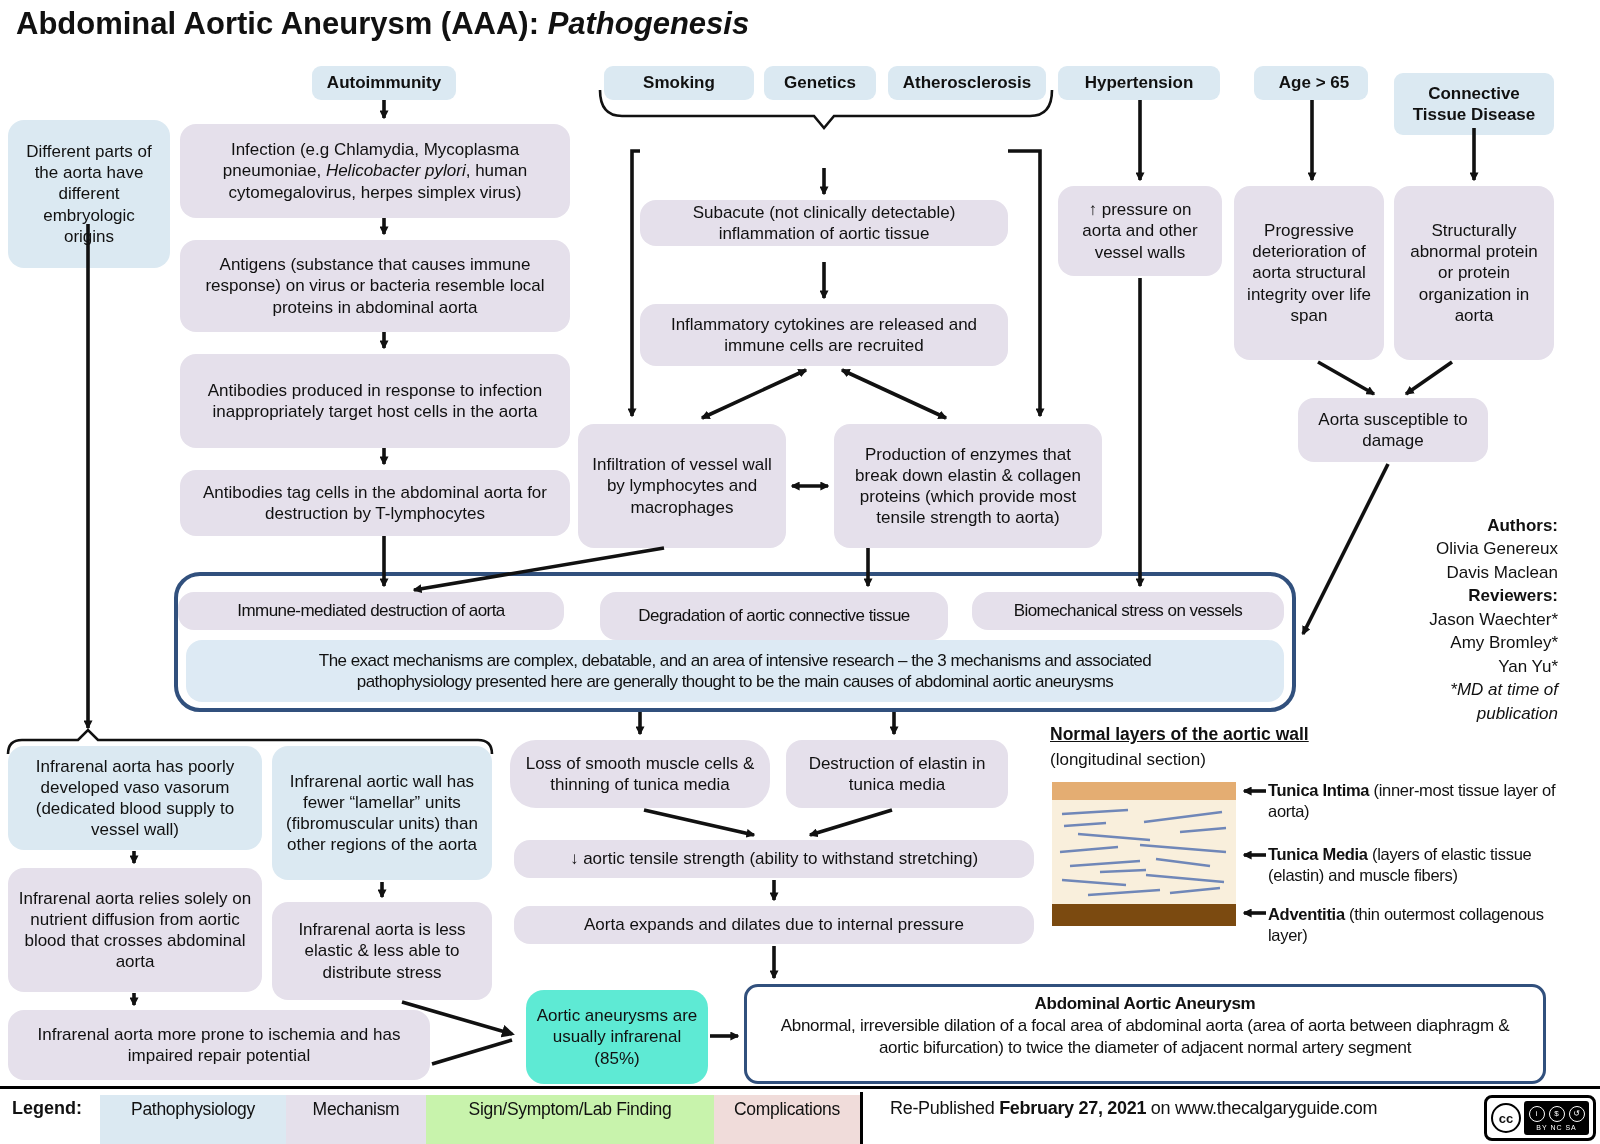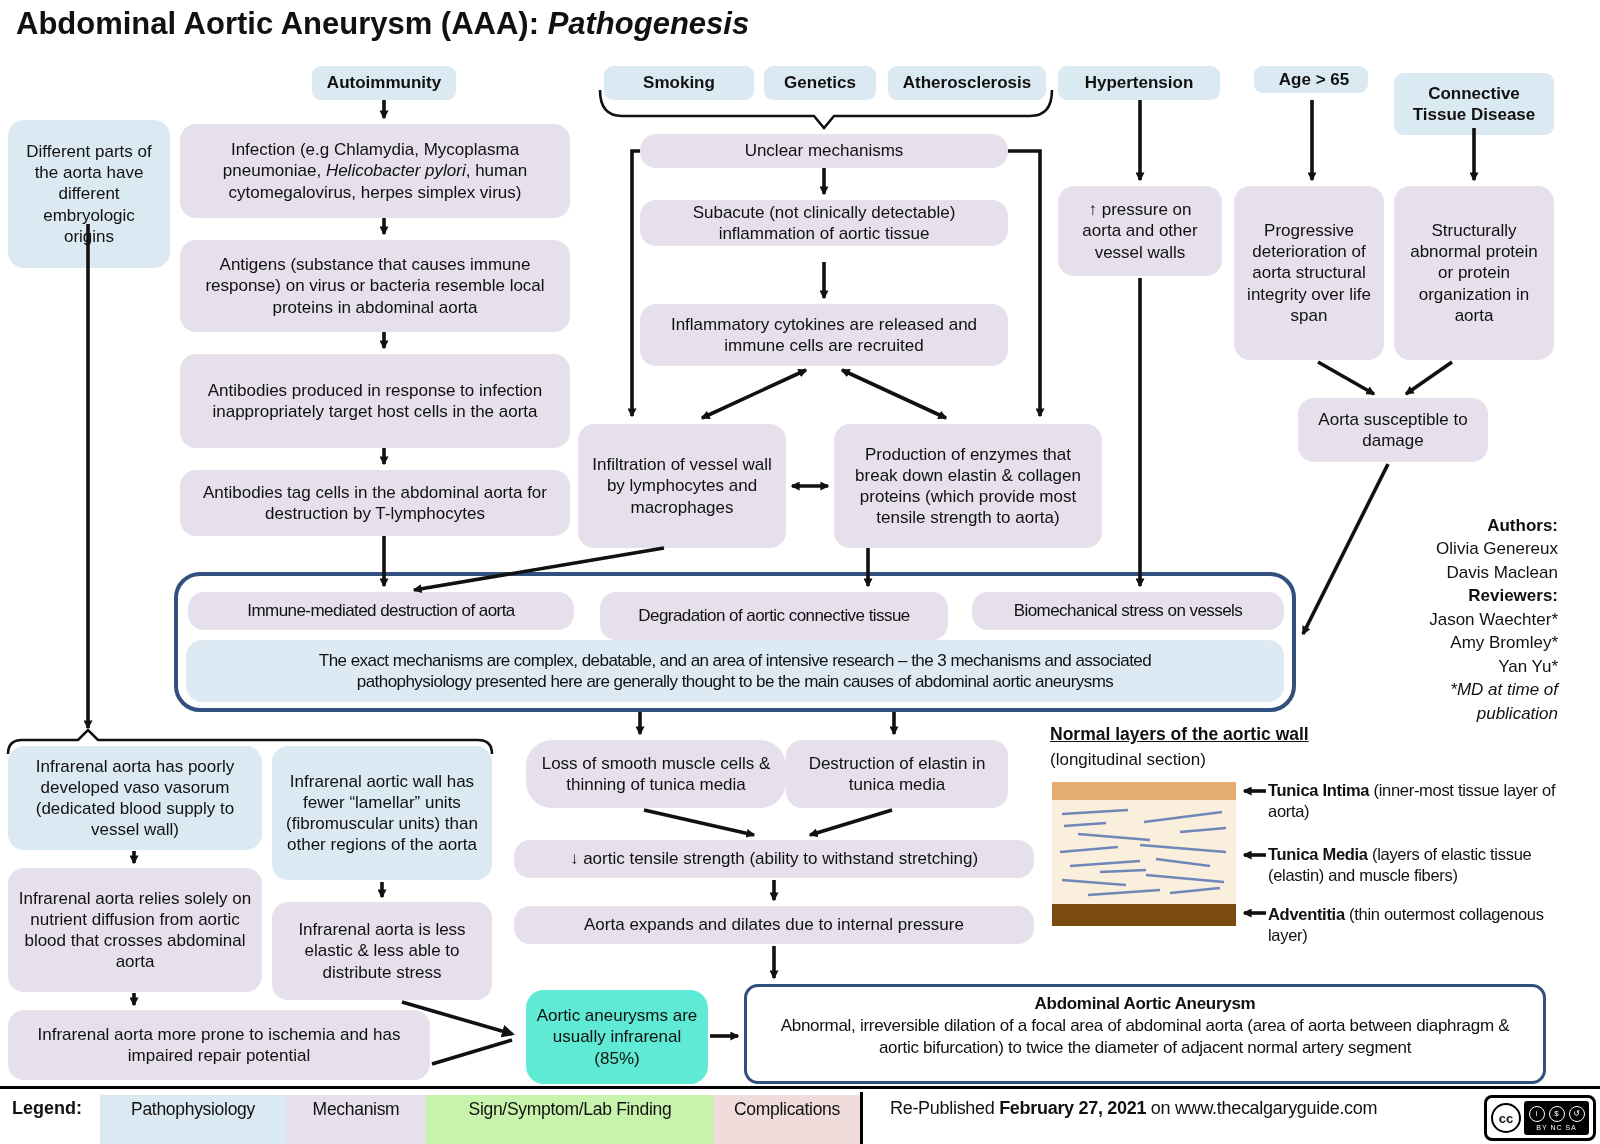--- a/index.html
+++ b/index.html
@@ -56,31 +56,30 @@
 <div id="canvas">
 
   <div id="title"><span>Abdominal Aortic Aneurysm (AAA): </span><span class="it">Pathogenesis</span></div>
 
   <div class="box blue" style="left:8px;top:76px;width:162px;height:148px;margin-top:44px;">Different parts of the aorta have different embryologic origins</div>
   <div class="box blue hdr" style="left:312px;top:66px;width:144px;height:34px;">Autoimmunity</div>
   <div class="box blue hdr" style="left:604px;top:66px;width:150px;height:34px;">Smoking</div>
   <div class="box blue hdr" style="left:764px;top:66px;width:112px;height:34px;">Genetics</div>
   <div class="box blue hdr" style="left:888px;top:66px;width:158px;height:34px;">Atherosclerosis</div>
   <div class="box blue hdr" style="left:1058px;top:66px;width:162px;height:34px;">Hypertension</div>
-  <div class="box blue hdr" style="left:1254px;top:66px;width:114px;height:27px;padding-left:16px;">Age &gt; 65</div>
+  <div class="box blue hdr" style="left:1254px;top:66px;width:114px;height:34px;padding-left:16px;">Age &gt; 65</div>
   <div class="box blue hdr" style="left:1394px;top:73px;width:160px;height:62px;">Connective Tissue Disease</div>
 
   <div class="box lav" style="left:180px;top:124px;width:390px;height:94px;">
       <span><span>Infection (e.g Chlamydia, Mycoplasma pneumoniae, </span><i>Helicobacter pylori</i><span>, human cytomegalovirus, herpes simplex virus)</span></span>
     </div>
   <div class="box lav" style="left:180px;top:240px;width:390px;height:92px;">Antigens (substance that causes immune response) on virus or bacteria resemble local proteins in abdominal aorta</div>
   <div class="box lav" style="left:180px;top:354px;width:390px;height:94px;">Antibodies produced in response to infection inappropriately target host cells in the aorta</div>
   <div class="box lav" style="left:180px;top:470px;width:390px;height:66px;">Antibodies tag cells in the abdominal aorta for destruction by T-lymphocytes</div>
 
-  <div class="box lav" style="left:640px;top:134px;width:368px;height:34px;">Unclear mechanisms</div>
   <div class="box lav" style="left:640px;top:200px;width:368px;height:46px;">Subacute (not clinically detectable) inflammation of aortic tissue</div>
   <div class="box lav" style="left:640px;top:304px;width:368px;height:62px;">Inflammatory cytokines are released and immune cells are recruited</div>
   <div class="box lav" style="left:578px;top:424px;width:208px;height:124px;">Infiltration of vessel wall by lymphocytes and macrophages</div>
   <div class="box lav" style="left:834px;top:424px;width:268px;height:124px;">Production of enzymes that break down elastin &amp; collagen proteins (which provide most tensile strength to aorta)</div>
 
   <div class="box lav" style="left:1058px;top:186px;width:164px;height:90px;">↑ pressure on aorta and other vessel walls</div>
   <div class="box lav" style="left:1234px;top:186px;width:150px;height:174px;">Progressive deterioration of aorta structural integrity over life span</div>
   <div class="box lav" style="left:1394px;top:186px;width:160px;height:174px;">Structurally abnormal protein or protein organization in aorta</div>
   <div class="box lav" style="left:1298px;top:398px;width:190px;height:64px;">Aorta susceptible to damage</div>
 
@@ -90,35 +89,35 @@
     <div>Davis Maclean</div>
     <div class="b">Reviewers:</div>
     <div>Jason Waechter*</div>
     <div>Amy Bromley*</div>
     <div>Yan Yu*</div>
     <div class="i">*MD at time of</div>
     <div class="i">publication</div>
   </div>
 
   <div class="bigframe" style="left:174px;top:572px;width:1122px;height:140px;"></div>
-  <div class="box lav tight" style="left:188px;top:592px;width:386px;height:38px;">Immune-mediated destruction of aorta</div>
+  <div class="box lav tight" style="left:178px;top:592px;width:386px;height:38px;">Immune-mediated destruction of aorta</div>
   <div class="box lav tight" style="left:600px;top:592px;width:348px;height:48px;">Degradation of aortic connective tissue</div>
   <div class="box lav tight" style="left:972px;top:592px;width:312px;height:38px;">Biomechanical stress on vessels</div>
   <div class="box note tight" style="left:186px;top:640px;width:1098px;height:62px;flex-direction:column;">
     <div>The exact mechanisms are complex, debatable, and an area of intensive research  – the 3 mechanisms and associated</div>
     <div>pathophysiology presented here are generally thought to be the main causes of abdominal aortic aneurysms</div>
   </div>
 
   <div class="box blue" style="left:8px;top:746px;width:254px;height:104px;">Infrarenal aorta has poorly developed vaso vasorum (dedicated blood supply to vessel wall)</div>
   <div class="box blue" style="left:272px;top:746px;width:220px;height:134px;">Infrarenal aortic wall has fewer “lamellar” units (fibromuscular units) than other regions of the aorta</div>
   <div class="box lav" style="left:8px;top:868px;width:254px;height:124px;">Infrarenal aorta relies solely on nutrient diffusion from aortic blood that crosses abdominal aorta</div>
   <div class="box lav" style="left:272px;top:902px;width:220px;height:98px;">Infrarenal aorta is less elastic &amp; less able to distribute stress</div>
   <div class="box lav" style="left:8px;top:1010px;width:422px;height:70px;">Infrarenal aorta more prone to ischemia and has impaired repair potential</div>
 
-  <div class="box lav" style="left:526px;top:740px;width:260px;height:68px;border-radius:26px;">Loss of smooth muscle cells &amp; thinning of tunica media</div>
+  <div class="box lav" style="left:510px;top:740px;width:260px;height:68px;border-radius:26px;">Loss of smooth muscle cells &amp; thinning of tunica media</div>
   <div class="box lav" style="left:786px;top:740px;width:222px;height:68px;">Destruction of elastin in tunica media</div>
   <div class="box lav" style="left:514px;top:840px;width:520px;height:38px;">↓ aortic tensile strength (ability to withstand stretching)</div>
   <div class="box lav" style="left:514px;top:906px;width:520px;height:38px;">Aorta expands and dilates due to internal pressure</div>
   <div class="box green" style="left:526px;top:990px;width:182px;height:94px;">Aortic aneurysms are usually infrarenal (85%)</div>
   <div class="aaaframe cond" style="left:744px;top:984px;width:802px;height:100px;">
     <div class="t">Abdominal Aortic Aneurysm</div>
     <div>Abnormal, irreversible dilation of a focal area of abdominal aorta (area of aorta between diaphragm &amp; aortic bifurcation) to twice the diameter of adjacent normal artery segment</div>
   </div>
 
   <div class="wallhead">Normal layers of the aortic wall</div>

